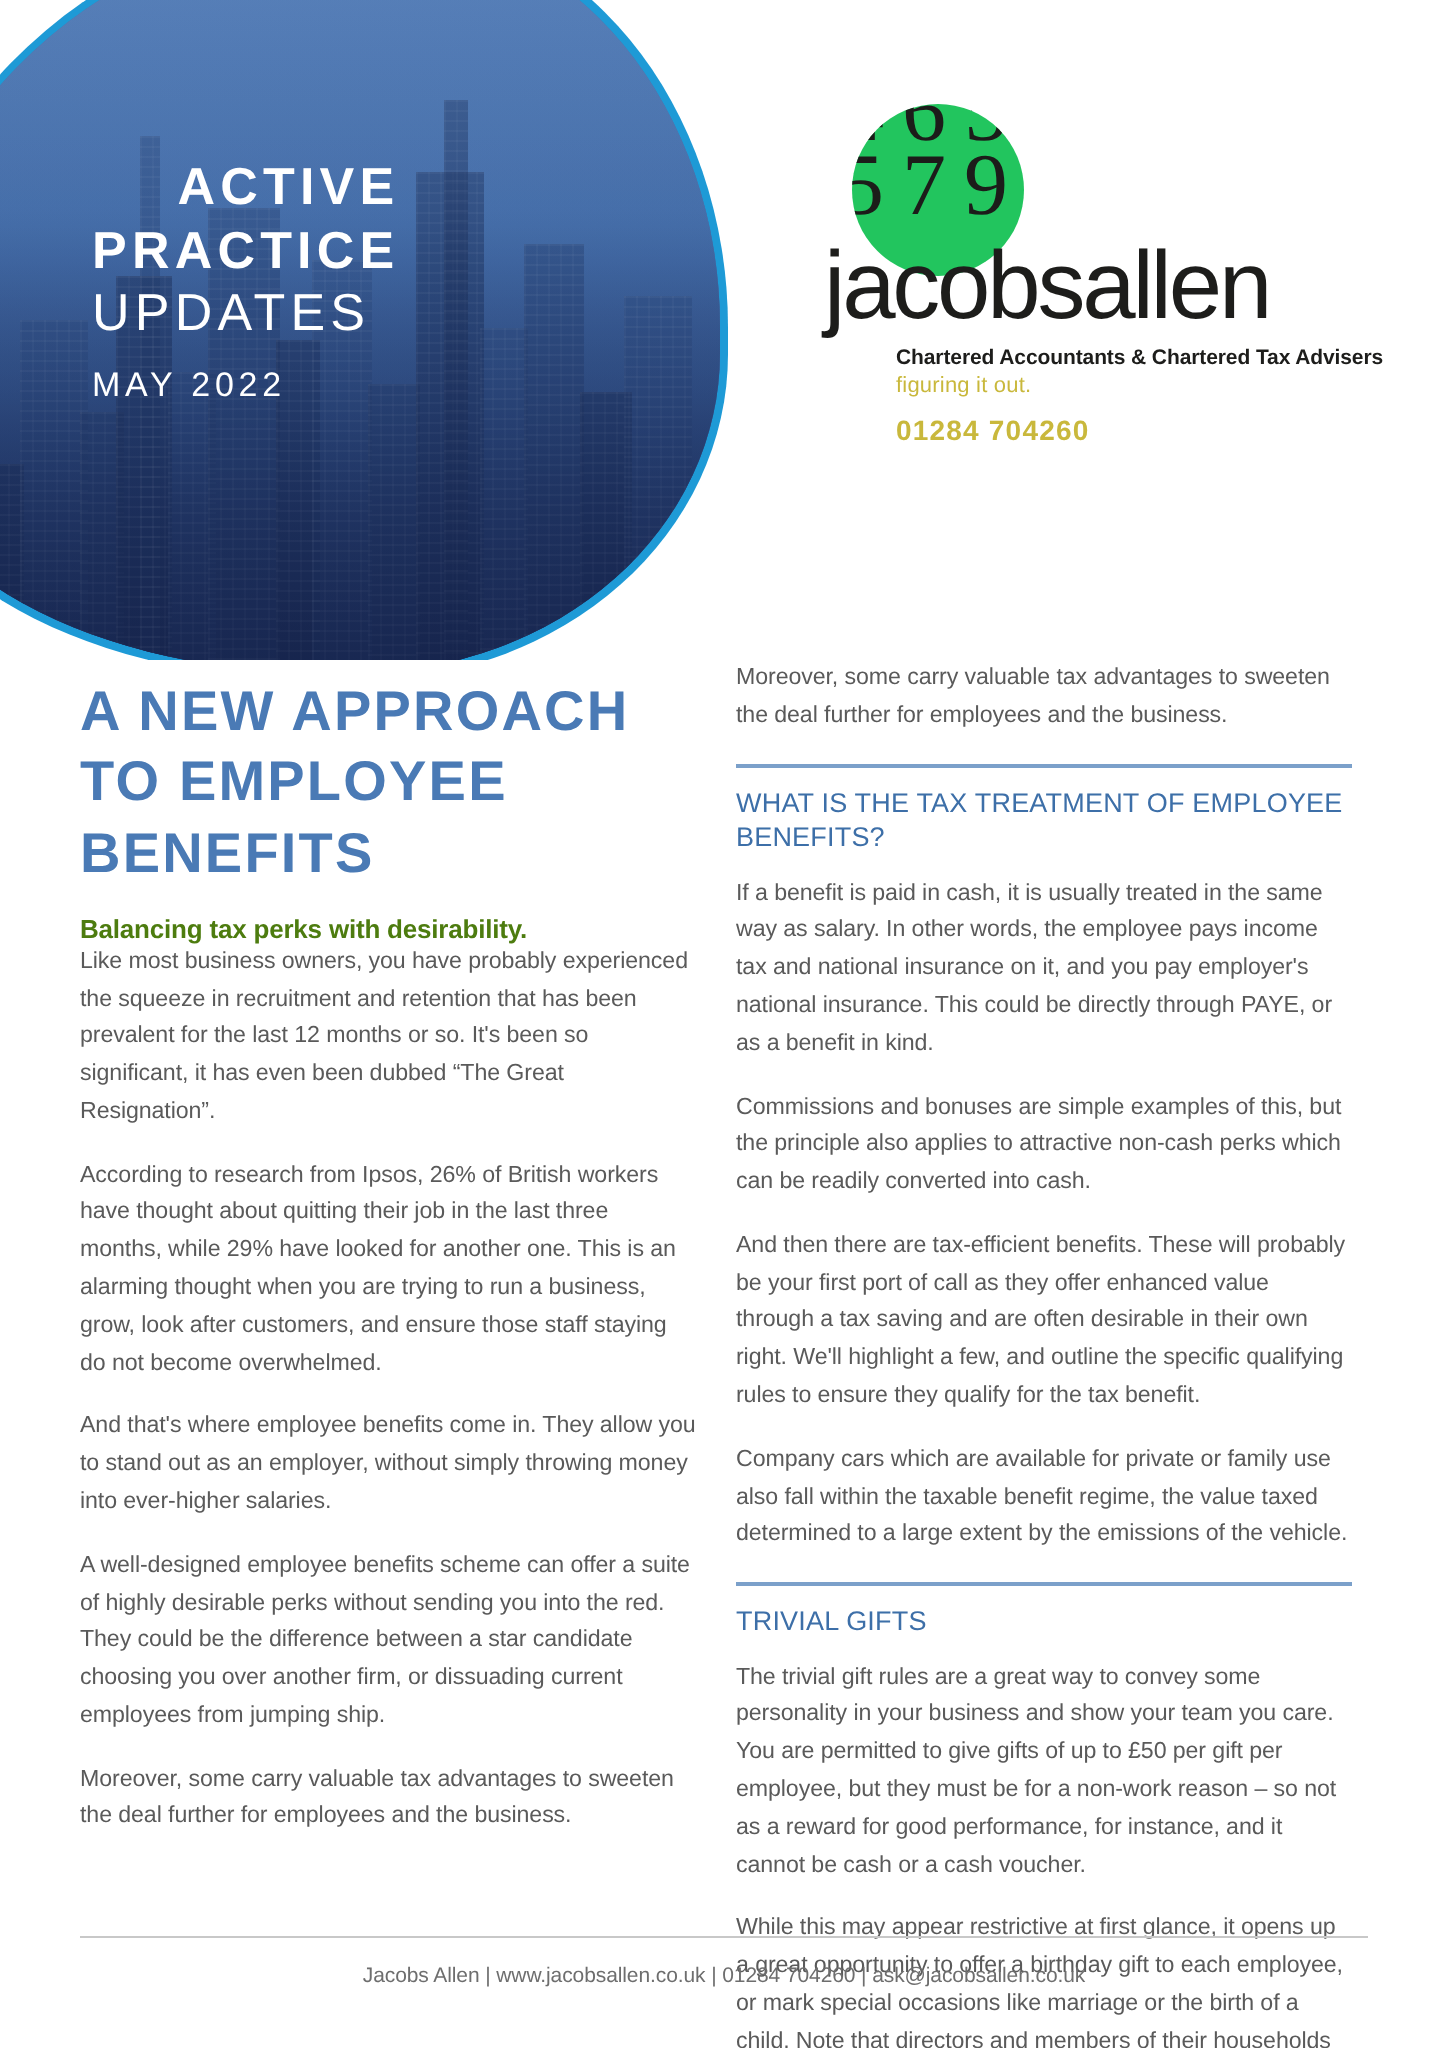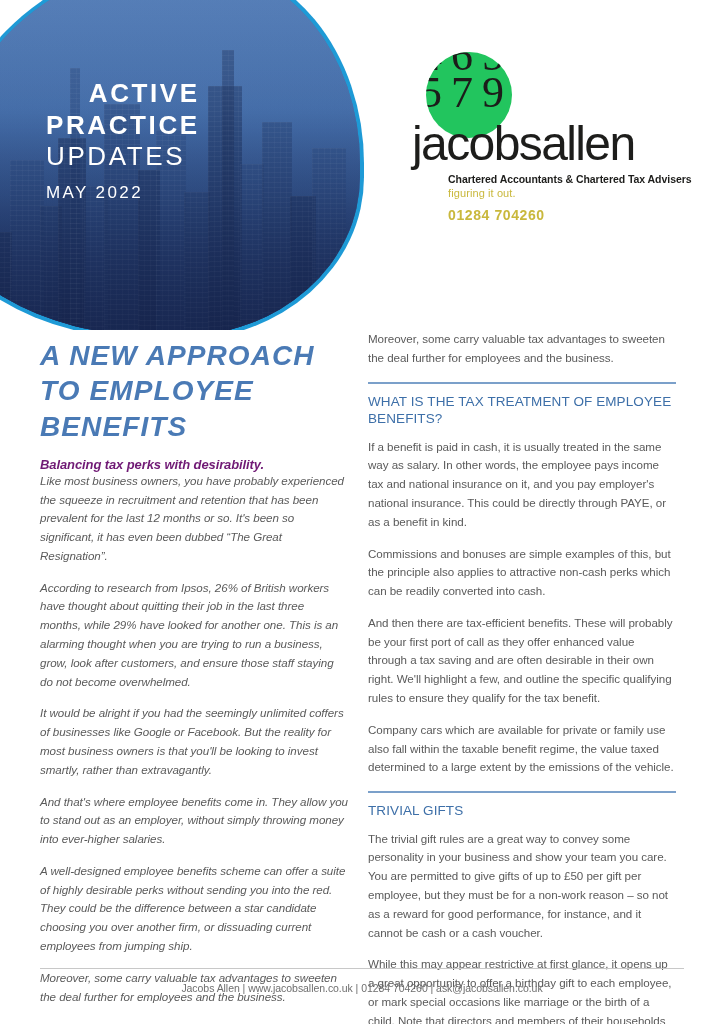--- a/index.html
+++ b/index.html
@@ -184,37 +184,37 @@
     left: 0;
     top: 330px;
     width: 724px;
     padding: 0;
   }
   .col {
     position: absolute;
     top: 0;
     width: 308px;
   }
-  .col-left  { left: 40px; font-style: italic; }
+  .col-left  { left: 40px; }
   .col-right { left: 368px; }
 
   .headline {
     margin: 8px 0 0 0;
     font-size: 28px;
     font-weight: 700;
     line-height: 1.26;
     letter-spacing: 1.1px;
     color: #4a7ab5;
     text-transform: uppercase;
   }
   .standfirst {
     margin: 13px 0 0 0;
     font-size: 13px;
     font-weight: 700;
-    color: #701a75;
+    color: #4d7c0f;
     letter-spacing: -0.1px;
   }
 
   p.body {
     margin: 0 0 13px 0;
     font-size: 11.6px;
     line-height: 1.62;
     color: #5a5a5a;
     letter-spacing: -0.05px;
   }
@@ -302,21 +302,20 @@
 </div>
 
 <div class="content">
 
   <div class="col col-left">
     <h1 class="headline">A NEW APPROACH TO EMPLOYEE BENEFITS</h1>
     <p class="standfirst">Balancing tax perks with desirability.</p>
 
     <p class="body body-start">Like most business owners, you have probably experienced the squeeze in recruitment and retention that has been prevalent for the last 12 months or so. It's been so significant, it has even been dubbed “The Great Resignation”.</p>
     <p class="body">According to research from Ipsos, 26% of British workers have thought about quitting their job in the last three months, while 29% have looked for another one. This is an alarming thought when you are trying to run a business, grow, look after customers, and ensure those staff staying do not become overwhelmed.</p>
-    <p class="body">It would be alright if you had the seemingly unlimited coffers of businesses like Google or Facebook. But the reality for most business owners is that you'll be looking to invest smartly, rather than extravagantly.</p>
     <p class="body">And that's where employee benefits come in. They allow you to stand out as an employer, without simply throwing money into ever-higher salaries.</p>
     <p class="body">A well-designed employee benefits scheme can offer a suite of highly desirable perks without sending you into the red. They could be the difference between a star candidate choosing you over another firm, or dissuading current employees from jumping ship.</p>
     <p class="body">Moreover, some carry valuable tax advantages to sweeten the deal further for employees and the business.</p>
   </div>
 
   <div class="col col-right">
     <p class="body">Moreover, some carry valuable tax advantages to sweeten the deal further for employees and the business.</p>
 
     <div class="rule"></div>
     <h2 class="section">WHAT IS THE TAX TREATMENT OF EMPLOYEE BENEFITS?</h2>

